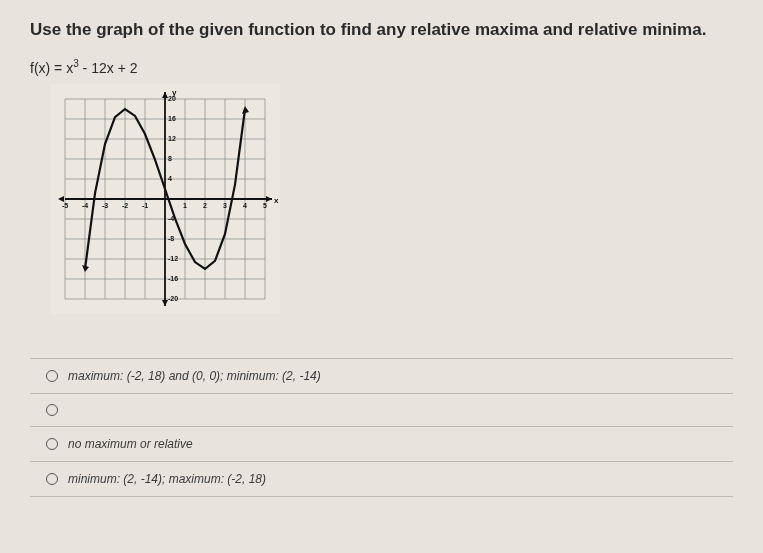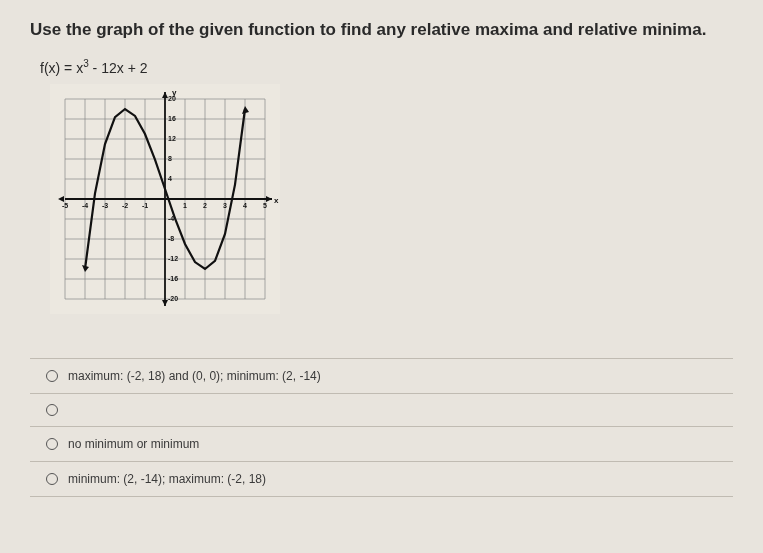--- a/index.html
+++ b/index.html
@@ -12,21 +12,20 @@
       color: #2a2a2a;
     }
     .prompt {
       font-size: 17px;
       font-weight: 600;
       margin-bottom: 18px;
     }
     .formula {
       font-size: 14px;
       margin-bottom: 8px;
-      margin-left: 10px;
     }
     .formula sup {
       font-size: 10px;
     }
     .graph-container {
       margin-left: 20px;
       margin-bottom: 40px;
     }
     .graph {
       width: 230px;
@@ -35,20 +34,21 @@
     .options {
       margin-top: 20px;
     }
     .option {
       display: flex;
       align-items: center;
       padding: 10px 16px;
       border-top: 1px solid #c0bbb2;
       font-size: 12px;
       color: #3a3a3a;
+      font-style: italic;
     }
     .option:last-child {
       border-bottom: 1px solid #c0bbb2;
       align-items: center;
     }
     .radio {
       width: 12px;
       height: 12px;
       border: 1.5px solid #555;
       border-radius: 50%;
@@ -160,19 +160,19 @@
 <div class="options">
   <div class="option">
     <span class="radio"></span>
     <span>maximum: (-2, 18) and (0, 0); minimum: (2, -14)</span>
   </div>
   <div class="option">
     <span class="radio"></span>
   </div>
   <div class="option">
     <span class="radio"></span>
-    <span>no minimum or minimum</span>
+    <span>no maximum or relative</span>
   </div>
   <div class="option">
     <span class="radio"></span>
     <span>minimum: (2, -14); maximum: (-2, 18)</span>
   </div>
 </div>
 
 </body></html>

